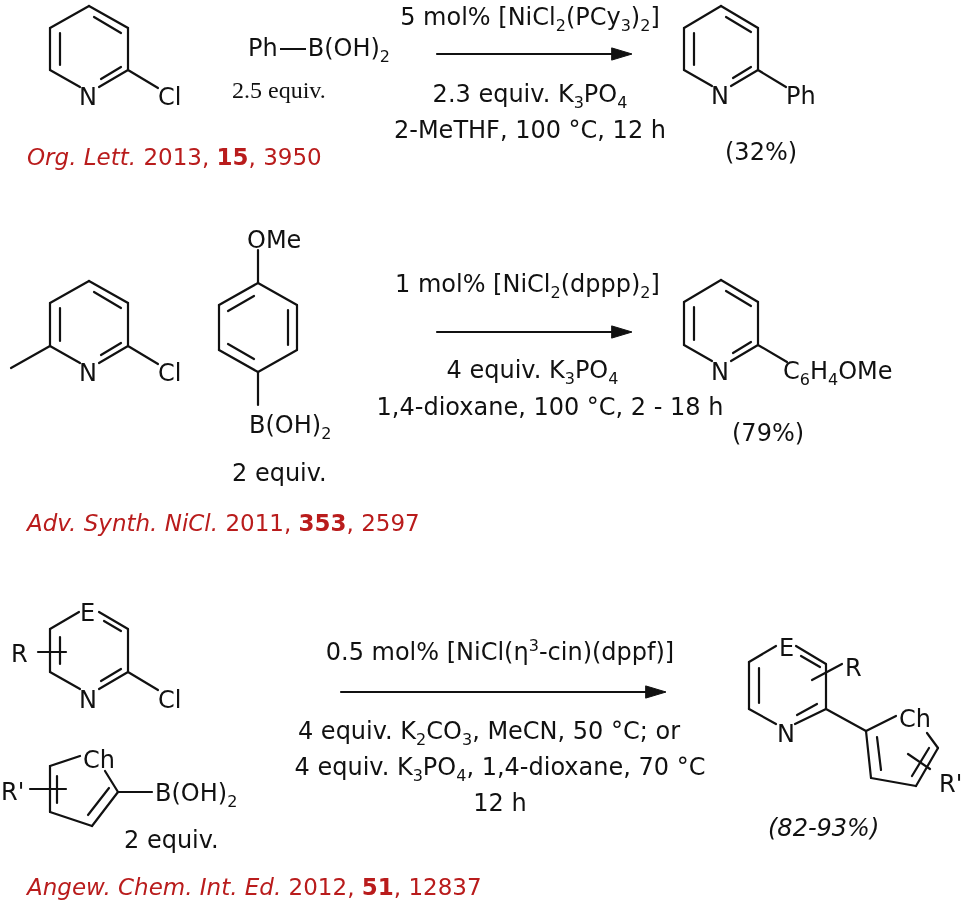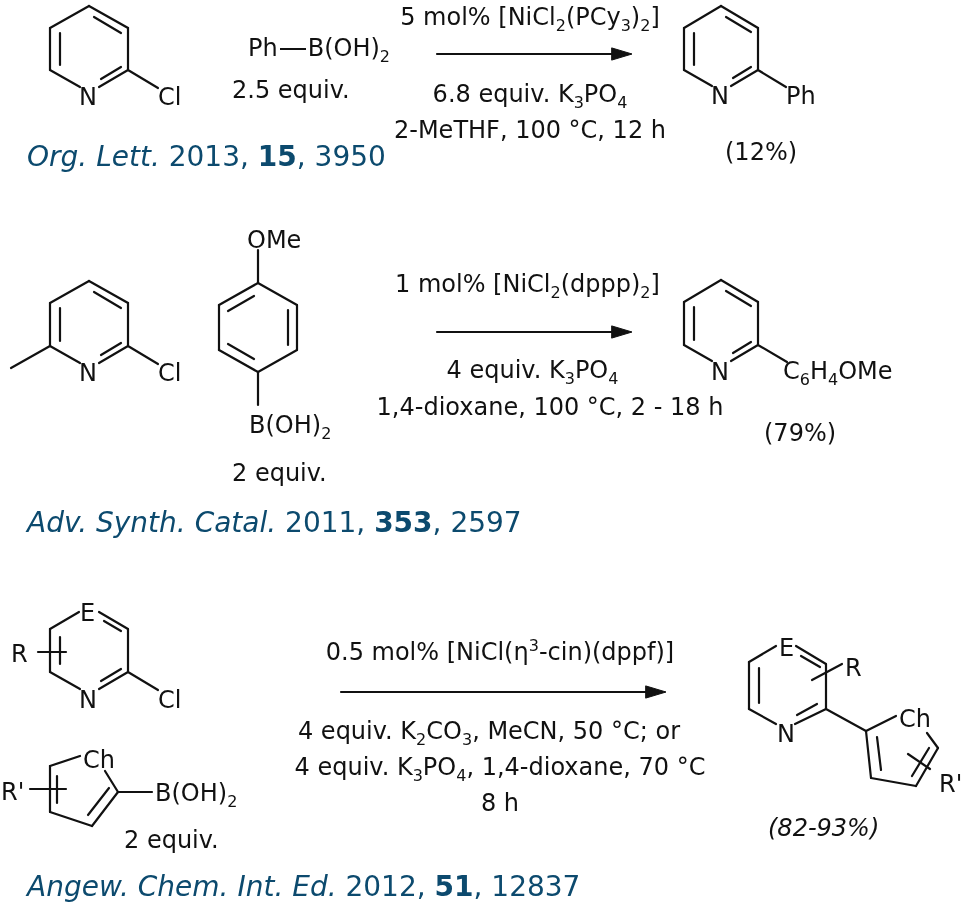--- a/index.html
+++ b/index.html
@@ -1,21 +1,21 @@
 <!DOCTYPE html>
 <html><head>
 <meta charset="utf-8">
 <style>
   html, body { margin: 0; padding: 0; background: #ffffff; }
   body { width: 964px; height: 909px; position: relative; overflow: hidden;
          font-family: "DejaVu Sans", "Liberation Sans", sans-serif; color: #111; }
   .scheme { position: absolute; left: 0; top: 0; width: 964px; height: 909px; }
   .t { position: absolute; font-size: 24px; line-height: 28px; white-space: nowrap; color: #111; }
   .c { text-align: center; }
-  .cite { position: absolute; font-size: 28px; line-height: 28px; white-space: nowrap; color: #0c4a6e; }
+  .cite { position: absolute; font-size: 23px; line-height: 28px; white-space: nowrap; color: #b91c1c; }
   .cite i { font-style: italic; }
   .cite b { font-weight: bold; }
   sub, sup { font-size: 16px; line-height: 0; }
   svg.mol { position: absolute; left: 0; top: 0; overflow: visible; }
   svg.mol line, svg.mol polyline, svg.mol path { stroke: #111; stroke-width: 2.2; fill: none; stroke-linecap: round; }
   svg.mol text { font-family: "DejaVu Sans", "Liberation Sans", sans-serif; font-size: 24px; fill: #111; }
 </style>
 </head>
 <body>
 
@@ -33,48 +33,48 @@
       <line x1="60" y1="33" x2="60" y2="65"></line>
       <line x1="94" y1="17" x2="121" y2="33"></line>
       <line x1="101" y1="79" x2="121" y2="67"></line>
       <text x="79" y="105">N</text>
       <text x="158" y="105">Cl</text>
     </svg>
 
     <div class="t" style="left:223px; top:34px;margin-left:25px;">
       <span>Ph</span><span style="display:inline-block;width:26px;height:2px;background:#111;vertical-align:middle;margin:0 2px;"></span><span>B(OH)</span><sub>2</sub>
     </div>
-    <div class="t" style="left:232px; top:76px;">2.5 equiv.</div>
+    <div class="t" style="left:232px; top:76px;font-family:Liberation Serif, serif;">2.5 equiv.</div>
 
     <div class="t c" style="left:400px; top:3px; width:260px;">
       <span>5 mol% [NiCl</span><sub>2</sub><span>(PCy</span><sub>3</sub><span>)</span><sub>2</sub><span>]</span>
     </div>
     <svg class="mol" width="964" height="909">
       <line x1="437" y1="54" x2="628" y2="54"></line>
       <path d="M612,48 L632,54 L612,60 Z" style="fill:#111;stroke:#111;stroke-width:1"></path>
     </svg>
     <div class="t c" style="left:395px; top:80px; width:270px;">
-      <span>6.8 equiv. K</span><sub>3</sub><span>PO</span><sub>4</sub>
+      <span>2.3 equiv. K</span><sub>3</sub><span>PO</span><sub>4</sub>
     </div>
     <div class="t c" style="left:385px; top:116px; width:290px;">2-MeTHF, 100 °C, 12 h</div>
 
     <svg class="mol" width="964" height="909">
       <polyline points="721,6 758,28 758,69"></polyline>
       <line x1="721" y1="6" x2="684" y2="28"></line>
       <line x1="684" y1="28" x2="684" y2="70"></line>
       <line x1="684" y1="70" x2="712" y2="86"></line>
       <line x1="731" y1="86" x2="758" y2="70"></line>
       <line x1="758" y1="70" x2="786" y2="87"></line>
       <line x1="694" y1="33" x2="694" y2="65"></line>
       <line x1="726" y1="17" x2="751" y2="32"></line>
       <line x1="733" y1="78" x2="751" y2="67"></line>
       <text x="711" y="104">N</text>
       <text x="786" y="104">Ph</text>
     </svg>
-    <div class="t" style="left:725px; top:138px;">(12%)</div>
+    <div class="t" style="left:725px; top:138px;">(32%)</div>
 
     <div class="cite" style="left:27px; top:143px;">
       <i>Org. Lett.</i> <span>2013,</span> <b>15</b><span>, 3950</span>
     </div>
   </div>
 
   <div>
     <svg class="mol" width="964" height="909">
       <polyline points="89,281 128,303 128,345"></polyline>
       <line x1="89" y1="281" x2="50" y2="303"></line>
@@ -130,24 +130,24 @@
       <line x1="731" y1="361" x2="758" y2="345"></line>
       <line x1="758" y1="345" x2="787" y2="362"></line>
       <line x1="694" y1="307" x2="694" y2="340"></line>
       <line x1="726" y1="291" x2="751" y2="306"></line>
       <line x1="733" y1="353" x2="751" y2="342"></line>
       <text x="711" y="380">N</text>
     </svg>
     <div class="t" style="left:783px; top:357px;">
       <span>C</span><sub>6</sub><span>H</span><sub>4</sub><span>OMe</span>
     </div>
-    <div class="t" style="left:764px; top:419px;">(79%)</div>
+    <div class="t" style="left:732px; top:419px;">(79%)</div>
 
     <div class="cite" style="left:27px; top:509px;">
-      <i>Adv. Synth. Catal.</i> <span>2011,</span> <b>353</b><span>, 2597</span>
+      <i>Adv. Synth. NiCl.</i> <span>2011,</span> <b>353</b><span>, 2597</span>
     </div>
   </div>
 
   <div>
     <svg class="mol" width="964" height="909">
       <line x1="79" y1="612" x2="50" y2="629"></line>
       <line x1="99" y1="612" x2="128" y2="629"></line>
       <line x1="128" y1="629" x2="128" y2="671"></line>
       <line x1="50" y1="629" x2="50" y2="672"></line>
       <line x1="50" y1="672" x2="80" y2="689"></line>
@@ -187,21 +187,21 @@
     <svg class="mol" width="964" height="909">
       <line x1="341" y1="692" x2="662" y2="692"></line>
       <path d="M646,686 L666,692 L646,698 Z" style="fill:#111;stroke:#111;stroke-width:1"></path>
     </svg>
     <div class="t c" style="left:274px; top:717px; width:430px;">
       <span>4 equiv. K</span><sub>2</sub><span>CO</span><sub>3</sub><span>, MeCN, 50 °C; or</span>
     </div>
     <div class="t c" style="left:275px; top:753px; width:450px;">
       <span>4 equiv. K</span><sub>3</sub><span>PO</span><sub>4</sub><span>, 1,4-dioxane, 70 °C</span>
     </div>
-    <div class="t c" style="left:450px; top:789px; width:100px;">8 h</div>
+    <div class="t c" style="left:450px; top:789px; width:100px;">12 h</div>
 
     <svg class="mol" width="964" height="909">
       <line x1="776" y1="646" x2="749" y2="662"></line>
       <line x1="796" y1="646" x2="826" y2="664"></line>
       <line x1="826" y1="664" x2="826" y2="709"></line>
       <line x1="749" y1="662" x2="749" y2="709"></line>
       <line x1="749" y1="709" x2="776" y2="724"></line>
       <line x1="795" y1="724" x2="826" y2="709"></line>
       <line x1="759" y1="668" x2="759" y2="703"></line>
       <line x1="801" y1="656" x2="820" y2="667"></line>

